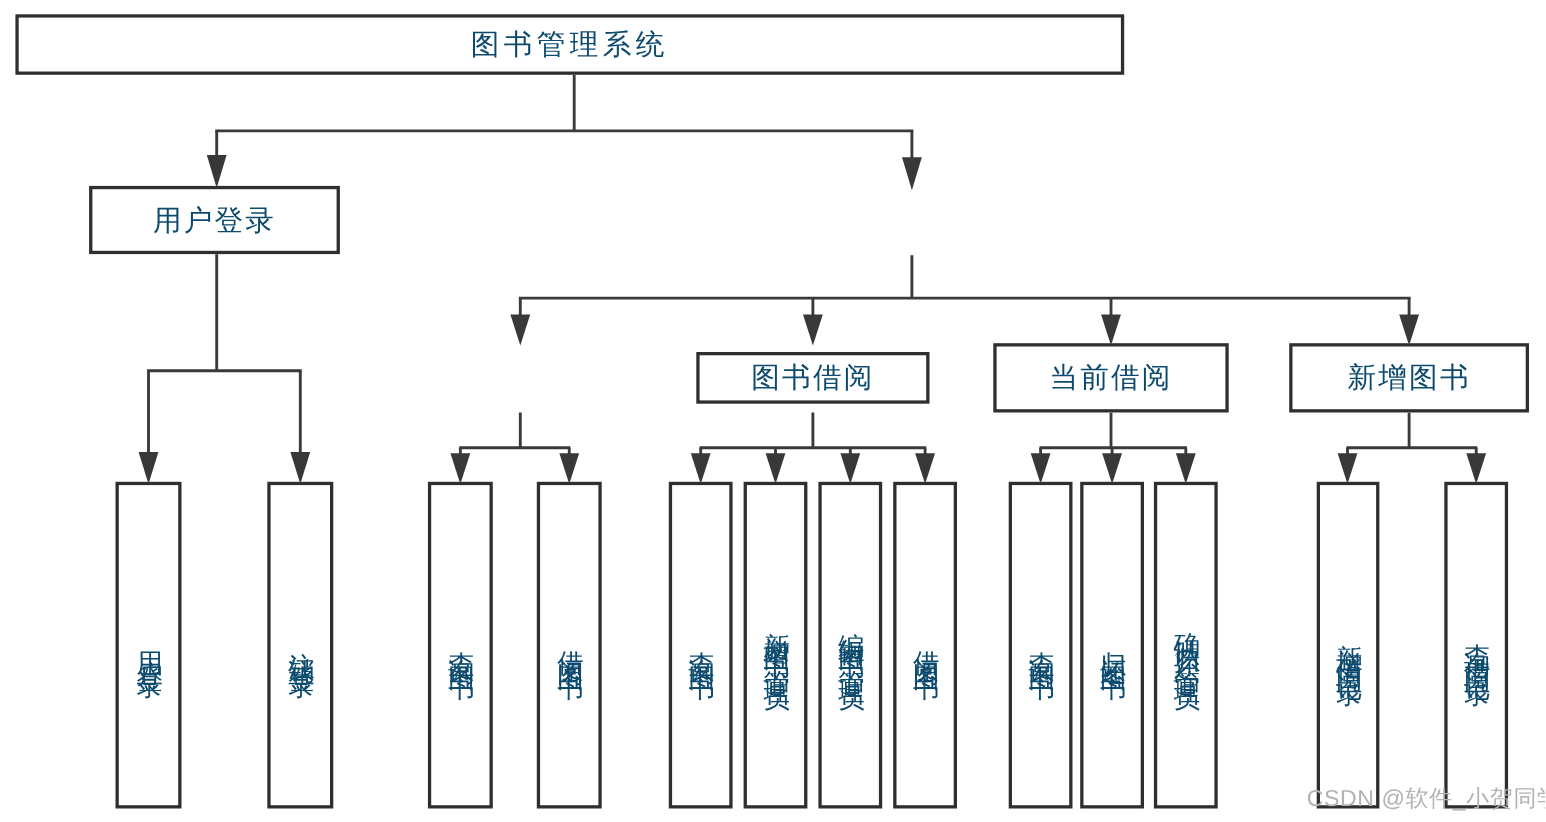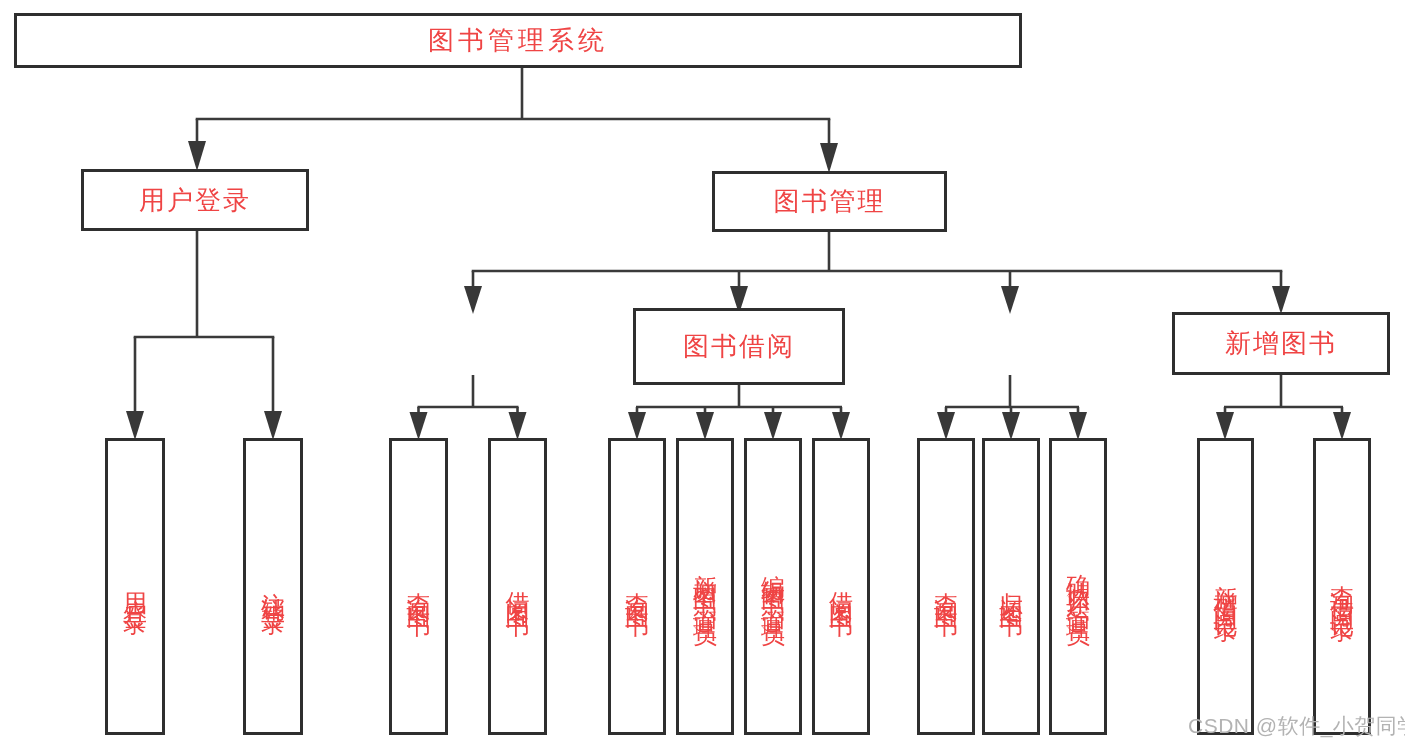--- a/index.html
+++ b/index.html
@@ -17,21 +17,21 @@
     width: 1405px; height: 747px;
   }
   .node {
     position: absolute;
     box-sizing: border-box;
     border: 3px solid #2f2f2f;
     background: #ffffff;
     display: flex;
     align-items: center;
     justify-content: center;
-    color: #ef4444;
+    color: #0c4a6e;
   }
   .h { font-size: 26px; letter-spacing: 2px; white-space: nowrap; }
   .root { letter-spacing: 4px; }
   .v .vtext {
     writing-mode: vertical-rl;
     text-orientation: mixed;
     font-size: 24px;
     letter-spacing: 7px;
     line-height: 1;
   }
@@ -119,23 +119,23 @@
       <polygon points="1069,412 1087,412 1078,440"></polygon>
 
       <polygon points="1216,412 1234,412 1225,440"></polygon>
       <polygon points="1333,412 1351,412 1342,440"></polygon>
     </g>
   </svg>
 
   <div class="node h root" style="left:14px;top:13px;width:1008px;height:55px">图书管理系统</div>
 
   <div class="node h" style="left:81px;top:169px;width:228px;height:62px">用户登录</div>
-  <div class="node h" style="left:712px;top:171px;width:235px;height:61px">图书管理</div>
 
-  <div class="node h" style="left:633px;top:308px;width:212px;height:77px">图书借阅</div>
+  <div class="node h" style="left:633px;top:320px;width:212px;height:47px">图书借阅</div>
+  <div class="node h" style="left:903px;top:312px;width:214px;height:63px">当前借阅</div>
   <div class="node h" style="left:1172px;top:312px;width:218px;height:63px">新增图书</div>
 
   <div class="node v" style="left:105px;top:438px;width:60px;height:297px">
     <span class="vtext">用户登录</span>
   </div>
   <div class="node v" style="left:243px;top:438px;width:60px;height:297px">
     <span class="vtext">注销登录</span>
   </div>
 
   <div class="node v" style="left:389px;top:438px;width:59px;height:297px">

